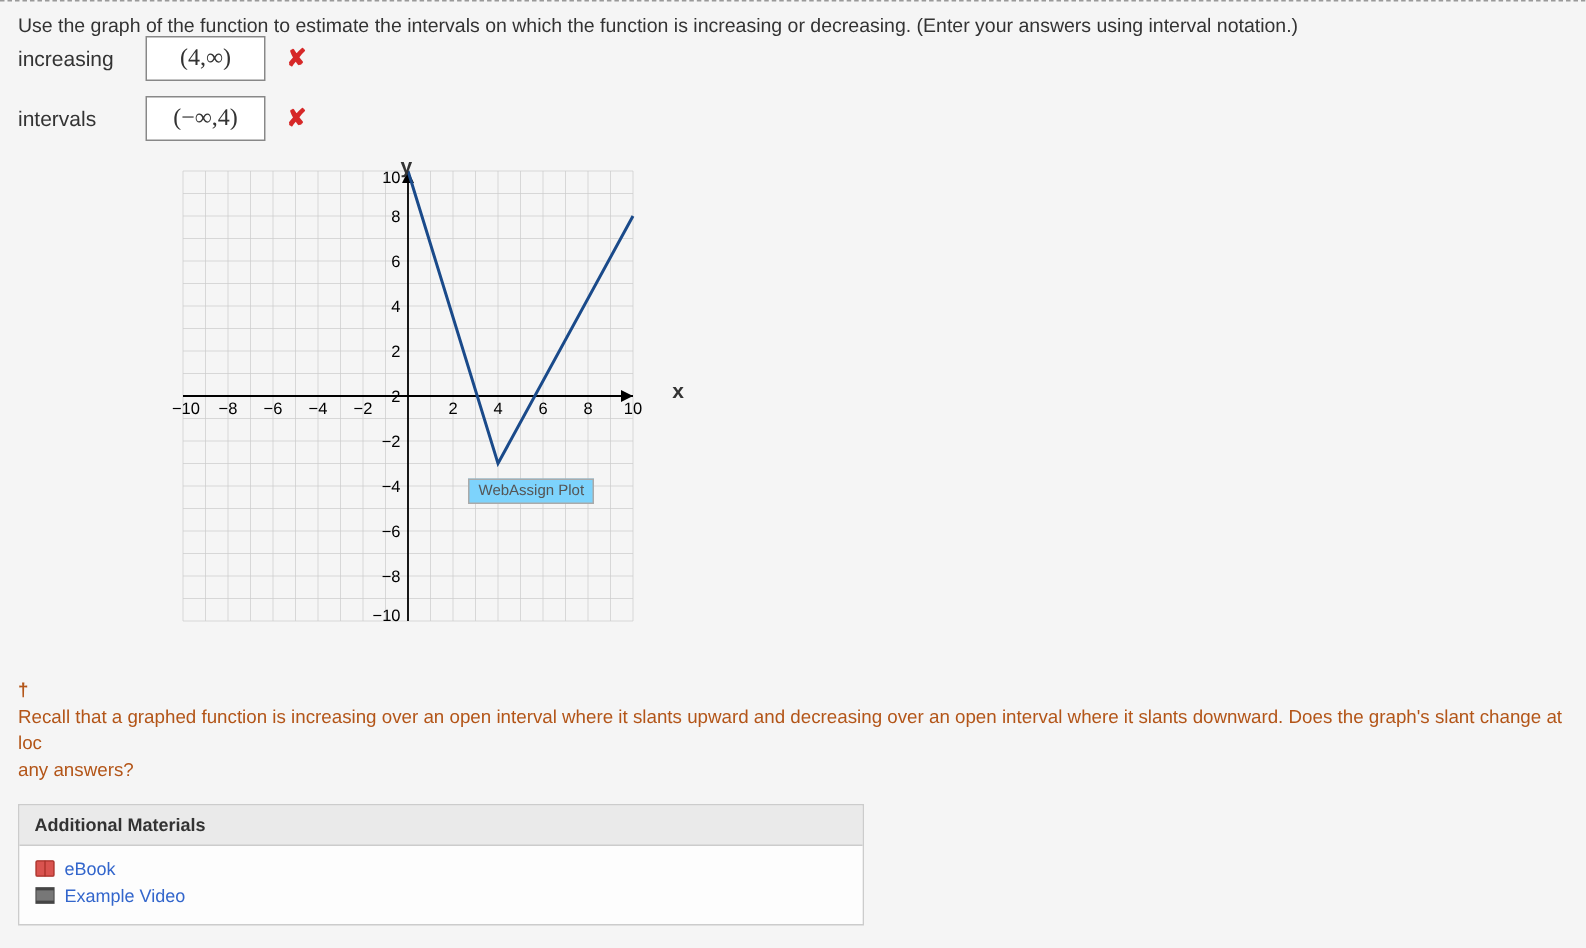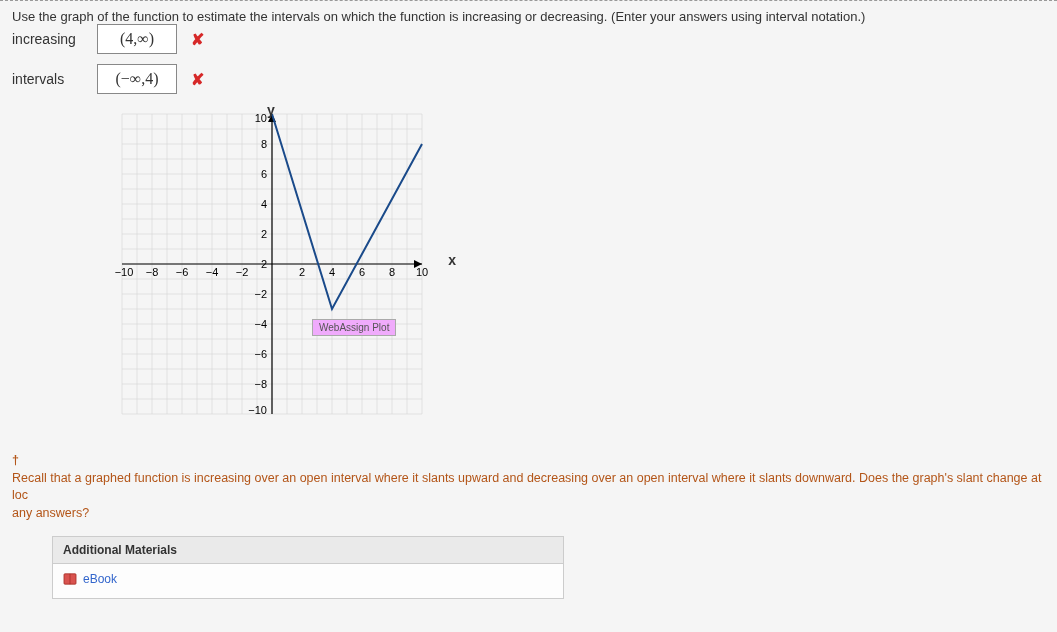--- a/index.html
+++ b/index.html
@@ -45,24 +45,23 @@
     }
     .feedback-section {
       margin-top: 18px;
       font-size: 12.5px;
       color: #b35518;
       line-height: 1.4;
     }
     .dagger { color: #b35518; font-weight: bold; }
     .additional-materials {
       margin-top: 14px;
-      width: 512px;
+      width: 564px;
       border: 1px solid #ccc;
       background: linear-gradient(#f0f0f0, #e8e8e8);
-      margin-left: 40px;
     }
     .additional-header {
       font-weight: bold;
       padding: 6px 10px;
       font-size: 12px;
       background: #eaeaea;
       border-bottom: 1px solid #ccc;
     }
     .additional-links {
       padding: 8px 10px;
@@ -94,21 +93,21 @@
       position: absolute;
       top: 148px;
       right: -14px;
       font-weight: bold;
       font-size: 14px;
     }
     .webassign-label {
       position: absolute;
       top: 215px;
       left: 200px;
-      background: #f0abfc;
+      background: #7dd3fc;
       border: 1px solid #aaa;
       padding: 2px 6px;
       font-size: 10px;
       color: #555;
     }
   </style>
 </head>
 <body>
 
 <div class="container">
@@ -214,15 +213,25 @@
     <div class="additional-links">
       <div>
         <span class="icon-book">
           <svg viewBox="0 0 16 14">
               <rect x="1" y="1" width="14" height="12" rx="1" fill="#d9534f" stroke="#a83028"></rect>
               <line x1="8" y1="1" x2="8" y2="13" stroke="#a83028"></line>
             </svg>
         </span>
         <span>eBook</span>
       </div>
+      <div>
+        <span class="icon-video">
+          <svg viewBox="0 0 16 14">
+              <rect x="1" y="1" width="14" height="12" fill="#777" stroke="#555"></rect>
+              <rect x="1" y="1" width="14" height="2" fill="#444"></rect>
+              <rect x="1" y="11" width="14" height="2" fill="#444"></rect>
+            </svg>
+        </span>
+        <span>Example Video</span>
+      </div>
     </div>
   </div>
 </div>
 
 </body></html>

